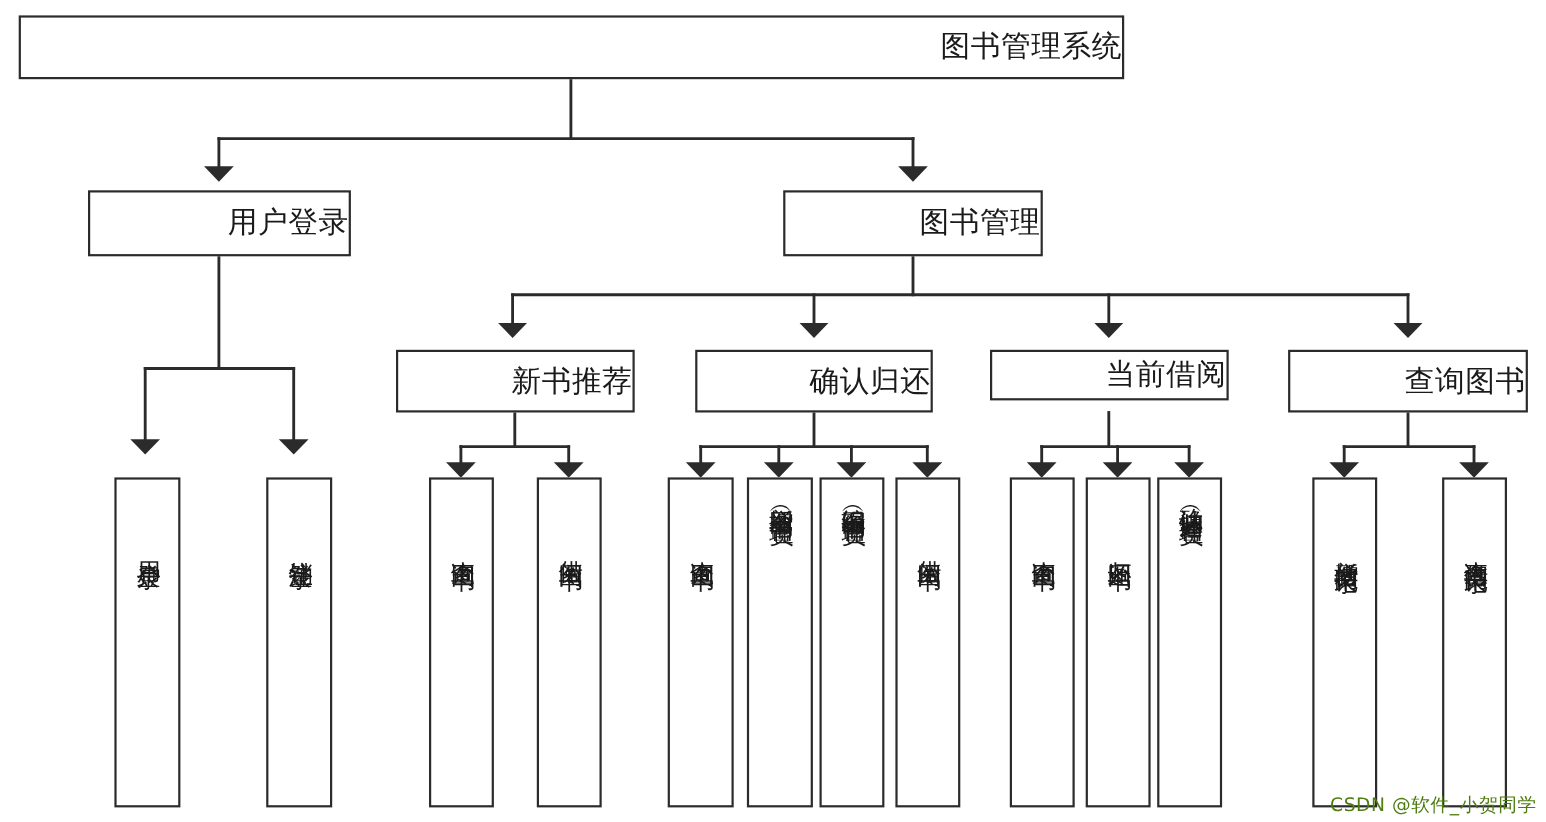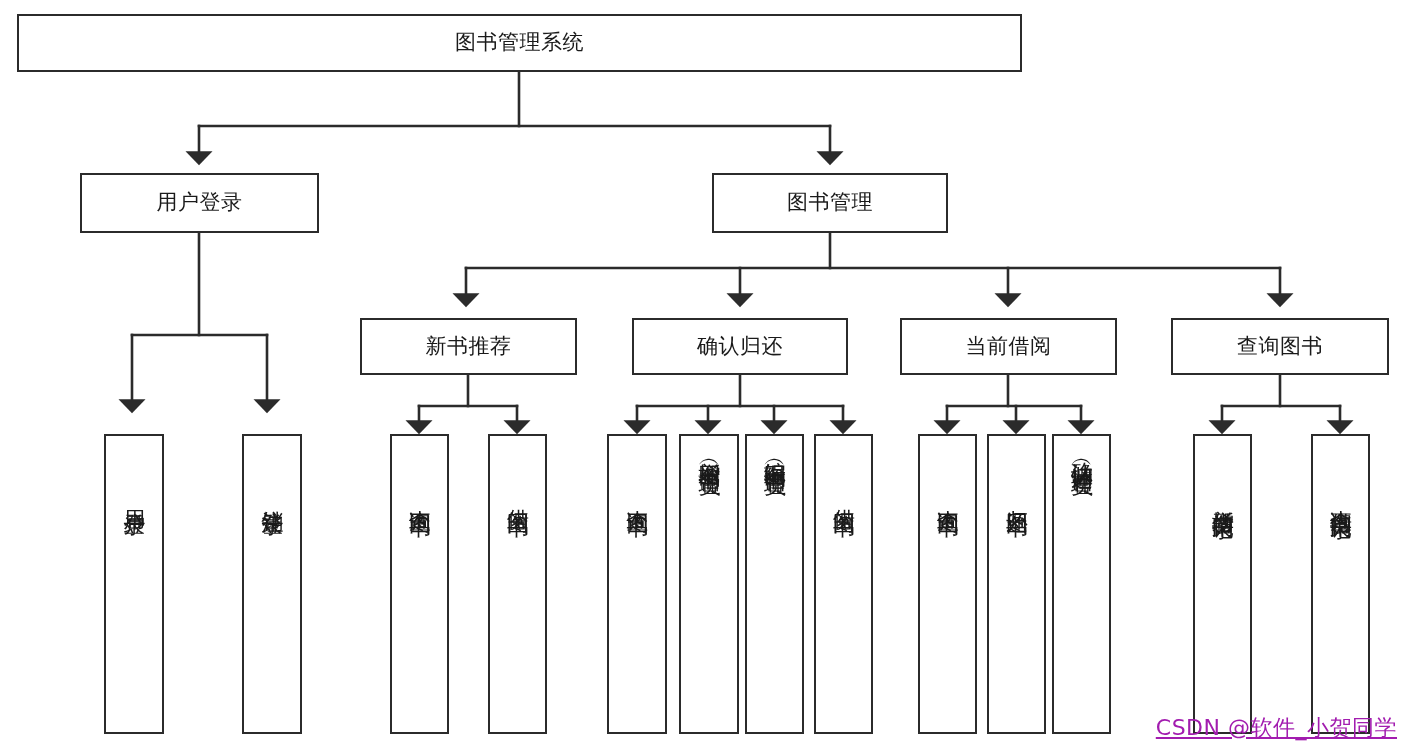--- a/index.html
+++ b/index.html
@@ -30,24 +30,25 @@
     position: absolute;
     box-sizing: border-box;
     border: 2px solid #2b2b2b;
     background: #ffffff;
     display: flex;
     align-items: center;
     justify-content: center;
     color: #1a1a1a;
   }
   .node.horiz {
-    font-size: 21px;
+    font-size: 27px;
     line-height: 1.1;
     letter-spacing: 0.5px;
     white-space: nowrap;
+    justify-content: flex-end;
   }
   .node.vert {
     padding: 4px 0;
     align-items: flex-start;
   }
   .node.vert .vlabel {
     writing-mode: vertical-rl;
     text-orientation: upright;
     font-size: 22px;
     line-height: 1.22;
@@ -58,25 +59,24 @@
   .node.vert.mid .vlabel {
     margin-top: 52px;
   }
   .node.vert.top .vlabel {
     margin-top: 4px;
   }
   .watermark {
     position: absolute;
     right: 8px;
     bottom: 4px;
-    font-size: 22px;
-    color: #a21caf;
+    font-size: 17px;
+    color: #4d7c0f;
     white-space: nowrap;
     letter-spacing: 0.5px;
-    text-decoration: underline;
   }
 </style>
 </head>
 <body>
 
 <div id="canvas">
 
   <svg id="edges" viewBox="0 0 1405 747" width="1405" height="747">
     <defs>
       <marker id="arrow" markerWidth="10" markerHeight="11" refX="2.6" refY="5.2" orient="auto" markerUnits="strokeWidth">
@@ -140,21 +140,21 @@
   <div class="node horiz" style="left:712px; top:173px; width:236px; height:60px;">
     <span>图书管理</span>
   </div>
 
   <div class="node horiz" style="left:360px; top:318px; width:217px; height:57px;">
     <span>新书推荐</span>
   </div>
   <div class="node horiz" style="left:632px; top:318px; width:216px; height:57px;">
     <span>确认归还</span>
   </div>
-  <div class="node horiz" style="left:900px; top:318px; width:217px; height:57px;">
+  <div class="node horiz" style="left:900px; top:318px; width:217px; height:46px;">
     <span>当前借阅</span>
   </div>
   <div class="node horiz" style="left:1171px; top:318px; width:218px; height:57px;">
     <span>查询图书</span>
   </div>
 
   <div class="node vert mid" style="left:104px; top:434px; width:60px; height:300px;">
     <span class="vlabel">用户登录</span>
   </div>
   <div class="node vert mid" style="left:242px; top:434px; width:60px; height:300px;">

